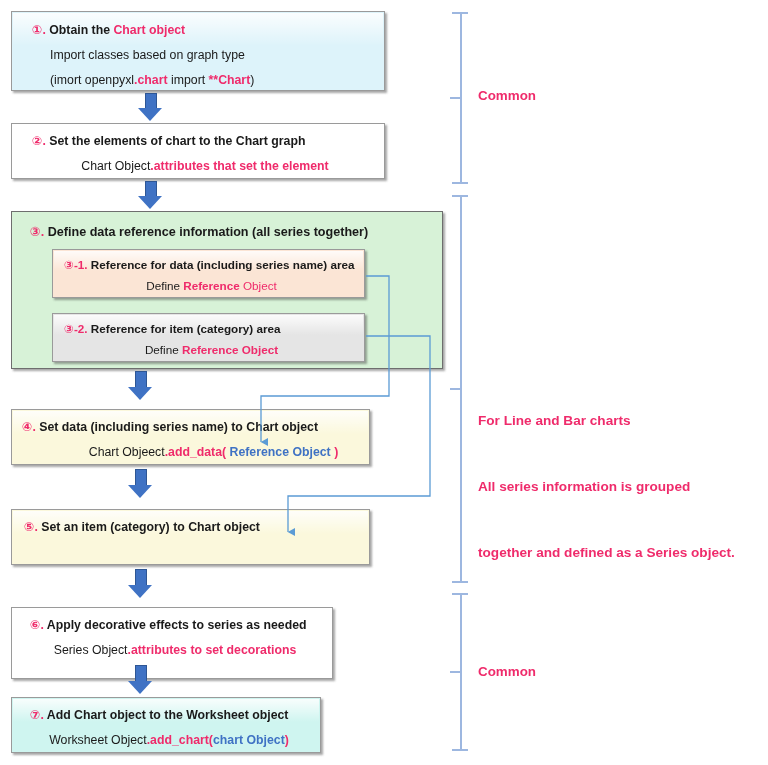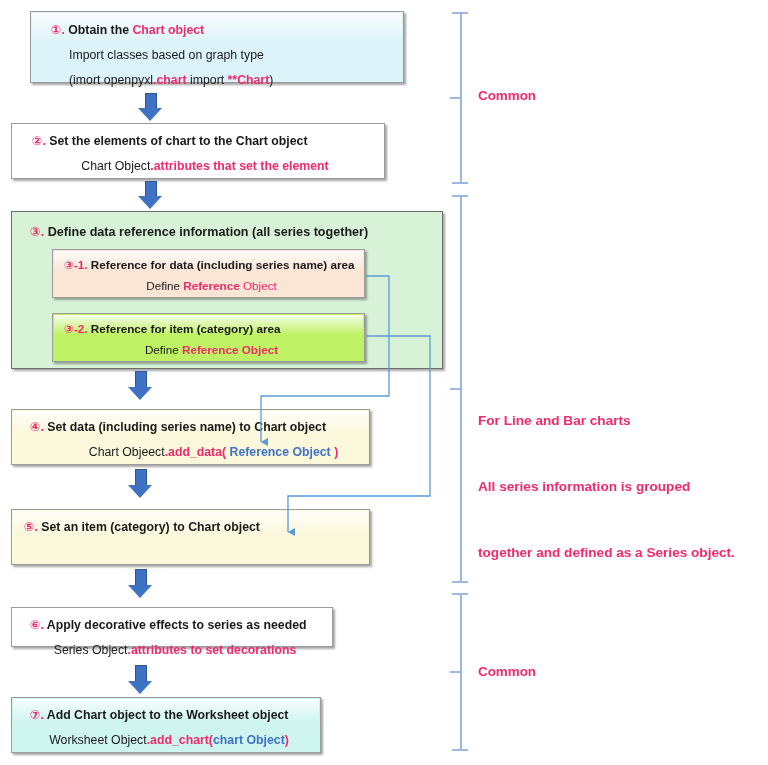--- a/index.html
+++ b/index.html
@@ -28,50 +28,50 @@
   }
   .box .sub{
     position:absolute;left:0;right:0;
     font-size:12.3px;color:#1a1a1a;white-space:nowrap;text-align:center;
   }
   .num{color:#ef2b6b;font-weight:bold;}
   .mag{color:#ef2b6b;font-weight:bold;}
   .blu{color:#3f72c4;font-weight:bold;}
 
   
-  #box1{left:11px;top:11px;width:374px;height:72px;background:#ddf3fa;margin-left:19px;}
+  #box1{left:11px;top:11px;width:374px;height:80px;background:#ddf3fa;}
   #box1 .hdr{top:11px;padding-left:20px;text-align:left;}
   #box1 .l2{top:36px;padding-left:38px;text-align:left;}
   #box1 .l3{top:61px;padding-left:38px;text-align:left;}
 
   #box2{left:11px;top:123px;width:374px;height:56px;background:#ffffff;}
   #box2 .hdr{top:10px;padding-left:20px;text-align:left;}
   #box2 .l2{top:35px;text-align:center;padding-left:14px;}
 
   #box3{left:11px;top:211px;width:432px;height:158px;background:#d7f2d7;
         border:1px solid #6e6e6e;}
   #box3 .hdr{top:12px;padding-left:18px;text-align:left;font-size:12.6px;}
 
   #box3a{left:52px;top:249px;width:313px;height:49px;background:#fbe5d5;}
   #box3a .hdr{top:8px;padding-left:11px;text-align:left;font-size:11.7px;}
   #box3a .l2{top:29px;text-align:center;padding-left:6px;font-size:11.7px;}
 
-  #box3b{left:52px;top:313px;width:313px;height:49px;background:#bef264;}
+  #box3b{left:52px;top:313px;width:313px;height:49px;background:#e5e5e5;}
   #box3b .hdr{top:8px;padding-left:11px;text-align:left;font-size:11.7px;}
   #box3b .l2{top:29px;text-align:center;padding-left:6px;font-size:11.7px;}
 
   #box4{left:11px;top:409px;width:359px;height:56px;background:#fbf8dc;}
-  #box4 .hdr{top:10px;padding-left:18px;text-align:left;}
+  #box4 .hdr{top:10px;padding-left:10px;text-align:left;}
   #box4 .l2{top:35px;text-align:center;padding-left:6px;margin-left:40px;}
 
   #box5{left:11px;top:509px;width:359px;height:56px;background:#fbf8dc;}
   #box5 .hdr{top:10px;padding-left:12px;text-align:left;}
   #box5 .l2{top:35px;text-align:center;padding-left:6px;}
 
-  #box6{left:11px;top:607px;width:322px;height:40px;background:#ffffff;}
+  #box6{left:11px;top:607px;width:322px;height:72px;background:#ffffff;}
   #box6 .hdr{top:10px;padding-left:18px;text-align:left;}
   #box6 .l2{top:35px;text-align:center;padding-left:6px;}
 
   #box7{left:11px;top:697px;width:310px;height:56px;background:#cff5f0;}
   #box7 .hdr{top:10px;padding-left:18px;text-align:left;}
   #box7 .l2{top:35px;text-align:center;padding-left:6px;}
 
   
   .barrow{position:absolute;width:24px;}
   .barrow .stem{
@@ -118,21 +118,21 @@
   </div>
 
   <div class="barrow" style="left:138px;top:93px;height:28px;">
     <div class="stem" style="height:16px;"></div>
       <div class="head" style="top:15px;"></div>
   </div>
 
   <div class="box sheen" id="box2">
     <div class="hdr">
       <span class="num">②.</span>
-      <span>Set the elements of chart to the Chart object</span>
+      <span>Set the elements of chart to the Chart graph</span>
     </div>
     <div class="sub l2">
       <span>Chart Object</span><span class="mag">.attributes that set the element</span>
     </div>
   </div>
 
   <div class="barrow" style="left:138px;top:181px;height:28px;">
     <div class="stem" style="height:16px;"></div>
       <div class="head" style="top:15px;"></div>
   </div>

